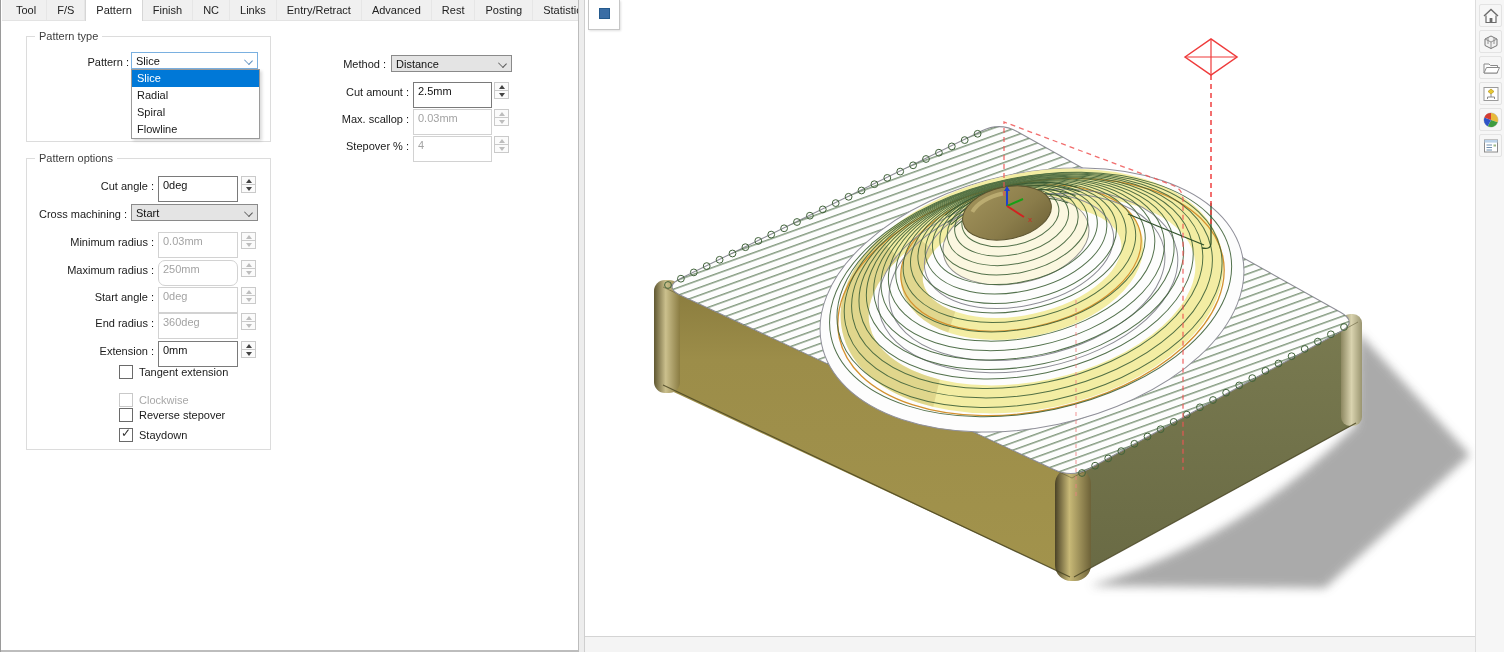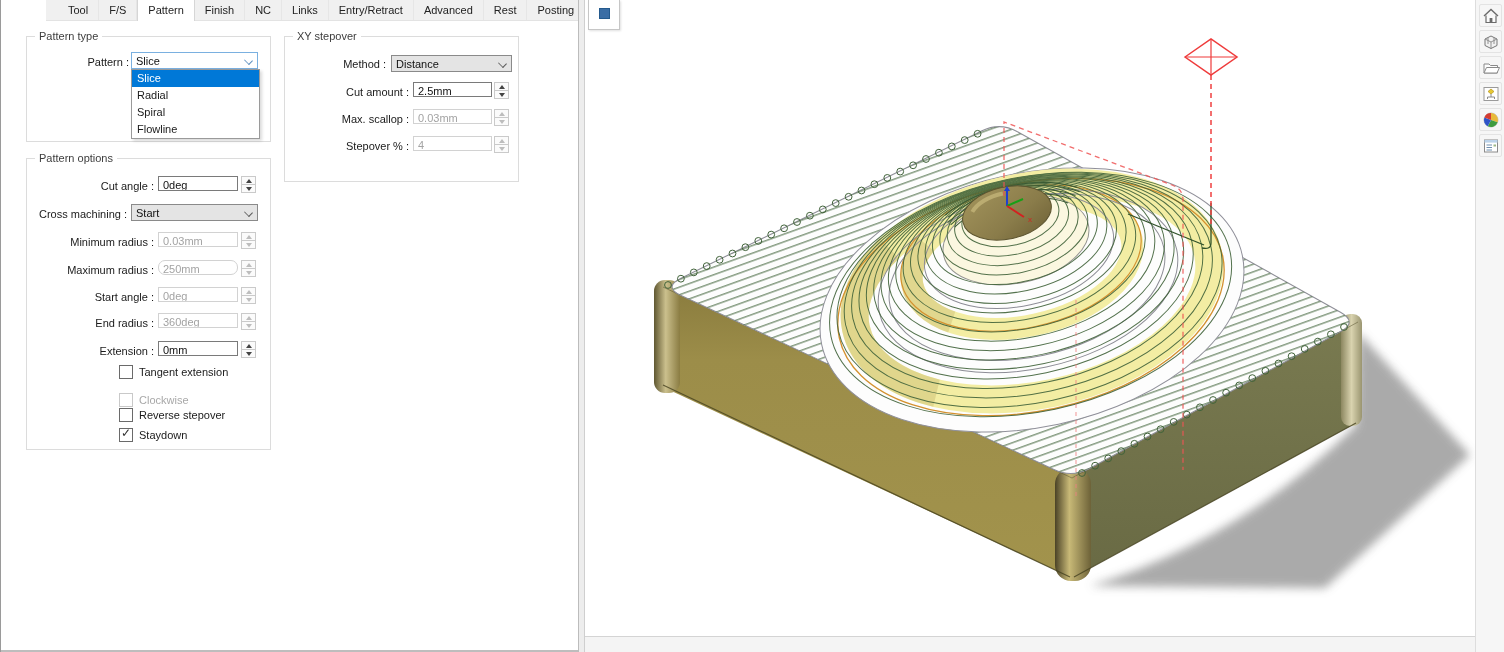--- a/index.html
+++ b/index.html
@@ -1,28 +1,28 @@
 <!DOCTYPE html>
 <html><head>
 <meta charset="utf-8">
 <style>
   html,body{margin:0;padding:0;background:#fff;font-family:"Liberation Sans",sans-serif;}
   #app{position:relative;width:1504px;height:652px;overflow:hidden;background:#fff;}
 
   
   .dialog{position:absolute;left:0;top:0;width:578px;height:652px;background:#fff;border-left:1px solid #9a9a9a;box-sizing:border-box;}
-  .tabbar{position:absolute;left:1px;top:0;width:577px;height:21px;background:#f0f0f0;border-bottom:1px solid #e3e3e3;display:flex;align-items:flex-end;padding-left:12px;box-sizing:border-box;margin-left:44px;}
+  .tabbar{position:absolute;left:1px;top:0;width:577px;height:21px;background:#f0f0f0;border-bottom:1px solid #e3e3e3;display:flex;align-items:flex-end;padding-left:4px;box-sizing:border-box;}
   .tab{font-size:11px;color:#222;height:20px;line-height:20px;padding:0 10px;border-right:1px solid #e6e6e6;cursor:default;}
   .tab.active{background:#fff;border:1px solid #d6d6d6;border-bottom:none;height:21px;margin-bottom:-1px;}
 
   .group{position:absolute;border:1px solid #dcdcdc;background:transparent;}
   .group .legend{position:absolute;top:-7px;left:8px;background:#fff;padding:0 4px;font-size:11px;color:#3d3d3d;}
 
   .lbl{position:absolute;font-size:11px;color:#1a1a1a;text-align:right;white-space:nowrap;}
-  .field{position:absolute;box-sizing:border-box;height:15px;font-size:11px;line-height:15px;padding:1px 4px;background:#fff;border:1px solid #7a7a7a;color:#111;white-space:nowrap;overflow:hidden;}
+  .field{position:absolute;box-sizing:border-box;height:26px;font-size:11px;line-height:15px;padding:1px 4px;background:#fff;border:1px solid #7a7a7a;color:#111;white-space:nowrap;overflow:hidden;}
   .field.disabled{border-color:#d2d2d2;color:#a3a3a3;}
   .combo{position:absolute;box-sizing:border-box;height:17px;font-size:11px;line-height:15px;padding:1px 4px;background:#e4e4e4;border:1px solid #8a8a8a;color:#111;}
   .combo.open{background:#fff;border:1px solid #7ab0e0;}
   .chev{position:absolute;right:5px;top:4px;width:6px;height:6px;border-right:1.4px solid #5a5a5a;border-bottom:1.4px solid #5a5a5a;transform:rotate(45deg) scale(1,.8);}
   .combo.open .chev{border-color:#5d8fc0;}
 
   .ddlist{position:absolute;background:#fff;border:1px solid #9a9a9a;box-shadow:2px 2px 3px rgba(0,0,0,.15);z-index:5;}
   .dditem{height:17px;line-height:17px;font-size:11px;padding-left:5px;color:#1a1a1a;}
   .dditem.sel{background:#0078d7;color:#fff;}
 
@@ -88,23 +88,20 @@
       <span>Slice</span>
       <span class="chev"></span>
     </div>
     <div class="ddlist" style="left:130px;top:69px;width:127px;">
       <div class="dditem sel">Slice</div>
       <div class="dditem">Radial</div>
       <div class="dditem">Spiral</div>
       <div class="dditem">Flowline</div>
     </div>
 
-    <div class="group" style="left:283px;top:36px;width:233px;height:144px;">
-      <div class="legend">XY stepover</div>
-    </div>
     <div class="lbl" style="left:300px;top:58px;width:85px;">Method :</div>
     <div class="combo" style="left:390px;top:55px;width:121px;">
       <span>Distance</span>
       <span class="chev"></span>
     </div>
 
     <div class="lbl" style="left:300px;top:86px;width:108px;">Cut amount :</div>
     <div class="field" style="left:412px;top:82px;width:79px;">2.5mm</div>
     <div class="spin" style="left:493px;top:82px;">
         <div>

